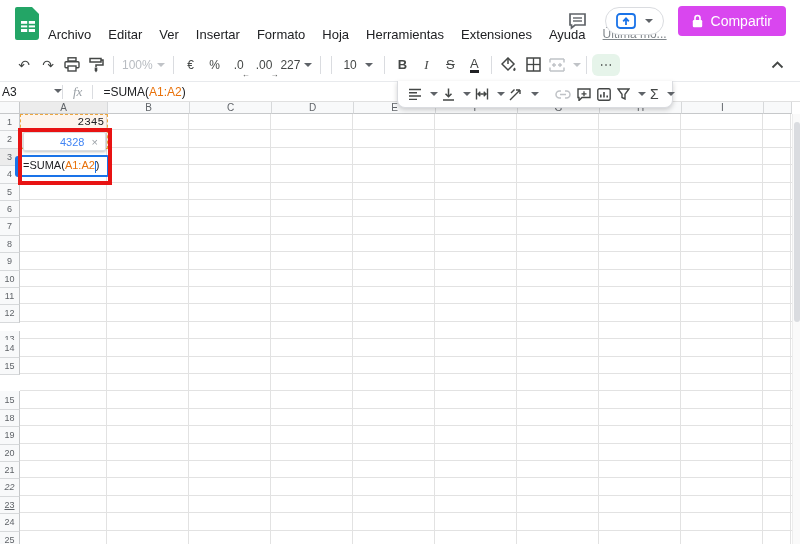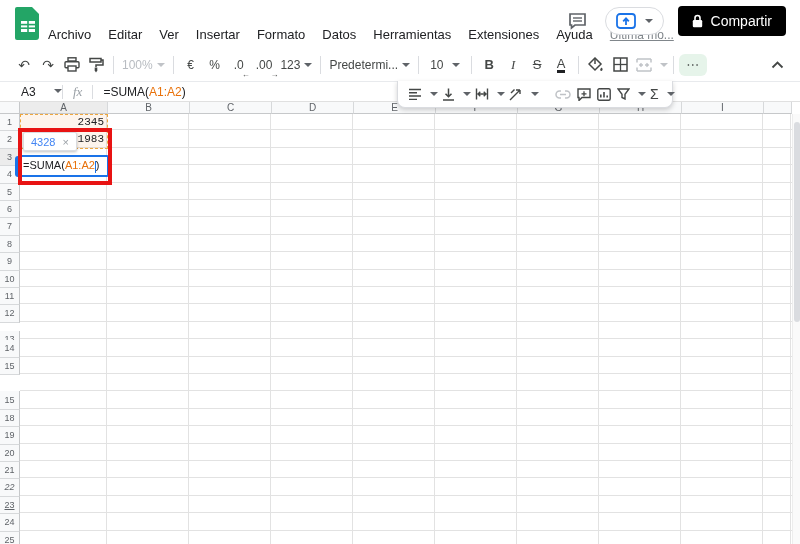--- a/index.html
+++ b/index.html
@@ -6,67 +6,67 @@
   html,body { background:#fff; }
   body { font-family:"Liberation Sans", sans-serif; }
   .screen { position:relative; width:800px; height:544px; background:#fff; overflow:hidden; }
 
   
   .titlebar { position:absolute; left:0; top:0; width:800px; height:48px; background:#fff; }
   .sheets-logo { position:absolute; left:15px; top:7px; width:26px; height:33px; }
   .doc-title-row { position:absolute; left:48px; top:6px; display:flex; align-items:center; gap:10px; }
   .doc-title { font-size:15px; color:#3c4043; white-space:nowrap; }
   .title-icon { color:#5f6368; font-size:15px; line-height:16px; cursor:pointer; }
-  .menubar { position:absolute; left:48px; top:27px; display:flex; align-items:flex-end; gap:17px; }
+  .menubar { position:absolute; left:48px; top:27px; display:flex; align-items:flex-start; gap:17px; }
   .menu-item { font-size:13px; color:#202124; cursor:pointer; white-space:nowrap; }
   .last-modified { font-size:12px; color:#80868b; text-decoration:underline; cursor:pointer; white-space:nowrap; }
   .top-right { position:absolute; right:14px; top:6px; display:flex; align-items:center; gap:14px; }
   .icon-btn { display:flex; align-items:center; justify-content:center; width:26px; height:26px; border-radius:50%; cursor:pointer; }
   .present-pill { display:flex; align-items:center; gap:5px; border:1px solid #dadce0; border-radius:16px; height:28px; padding:0 10px; cursor:pointer; background:#fff; }
-  .share-btn { display:flex; align-items:center; gap:8px; background:#000000; color:#fff; border:none; border-radius:4px; height:30px; padding:0 14px; font-size:14px; font-family:"Liberation Sans",sans-serif; cursor:pointer; }
+  .share-btn { display:flex; align-items:center; gap:8px; background:#d946ef; color:#fff; border:none; border-radius:4px; height:30px; padding:0 14px; font-size:14px; font-family:"Liberation Sans",sans-serif; cursor:pointer; }
 
   
   .toolbar { position:absolute; left:0; top:48px; width:800px; height:34px; background:#fff; display:flex; align-items:center; padding-left:12px; border-bottom:1px solid #e8eaed; }
   .tb-btn { display:flex; align-items:center; justify-content:center; height:24px; min-width:24px; padding:0 3px; border-radius:4px; cursor:pointer; color:#444746; font-size:14px; }
   .tb-sep { width:1px; height:18px; background:#dadce0; margin:0 5px; }
   .caret { width:0; height:0; border:4px solid transparent; border-top-color:#5f6368; margin-left:4px; margin-top:4px; }
   .caret.dim { border-top-color:#c0c3c7; }
   .tb-label { font-size:12px; color:#444746; }
   .tb-label.dim { color:#b8bcc1; }
   .fmt-num { position:relative; font-size:12px; color:#444746; padding:0 2px; }
   .fmt-num .mini-arrow { position:absolute; right:-4px; bottom:-7px; font-size:8px; color:#444746; }
   .bold-b { font-weight:bold; font-size:13px; }
   .italic-i { font-style:italic; font-family:"Liberation Serif",serif; font-size:13px; }
   .strike-s { text-decoration:line-through; font-size:13px; }
   .ul-a { font-size:13px; border-bottom:3px solid #202124; line-height:13px; }
   .more-btn { background:#e6f4ea; color:#444746; border-radius:6px; width:28px; height:22px; display:flex; align-items:center; justify-content:center; font-size:13px; letter-spacing:1px; cursor:pointer; }
   .collapse-btn { margin-left:auto; margin-right:16px; cursor:pointer; display:flex; align-items:center; }
 
   
   .formulabar { position:absolute; left:0; top:82px; width:800px; height:20px; background:#fff; display:flex; align-items:center; border-bottom:1px solid #e0e0e0; }
-  .namebox { display:flex; align-items:flex-start; width:62px; padding-left:21px; cursor:pointer; }
+  .namebox { display:flex; align-items:flex-start; width:62px; padding-left:2px; cursor:pointer; }
   .namebox-text { font-size:12px; color:#202124; flex:1; }
   .fb-sep { width:1px; height:14px; background:#dadce0; }
   .fx { font-style:italic; font-family:"Liberation Serif",serif; color:#9aa0a6; font-size:13px; padding:0 10px; }
   .formula-text { font-size:12px; color:#202124; padding-left:10px; white-space:pre; }
   .range-ref { color:#e8710a; }
 
   
   .grid { position:absolute; left:0; top:102px; width:800px; height:442px; background:#fff; }
   .corner { position:absolute; left:0; top:0; width:20px; height:12px; background:#f8f9fa; border-right:1px solid #c6c8ca; border-bottom:1px solid #c6c8ca; cursor:pointer; }
   .col-header { position:absolute; top:0; height:12px; background:#f8f9fa; border-right:1px solid #d7d9db; border-bottom:1px solid #c6c8ca; font-size:10px; color:#5f6368; text-align:center; line-height:12px; cursor:pointer; }
   .col-header.active, .row-header.active { background:#ececec; }
   .row-header { position:absolute; left:0; width:20px; background:#f8f9fa; border-right:1px solid #c6c8ca; border-bottom:1px solid #d7d9db; font-size:9px; color:#5f6368; text-align:center; cursor:pointer; }
   .col-strip { position:absolute; top:12px; border-right:1px solid #e2e2e2; pointer-events:none; }
   .row-strip { position:absolute; left:20px; border-bottom:1px solid #e2e2e2; pointer-events:none; }
   .cell-value { position:absolute; font-size:11px; color:#202124; text-align:right; pointer-events:none;font-family:Liberation Mono, monospace; }
   .range-highlight { position:absolute; background:rgba(232,113,10,0.08); border:1px dashed #eda73f; pointer-events:none; }
 
   .result-tooltip { position:absolute; background:#fff; border:1px solid #dadce0; border-radius:2px; box-shadow:0 1px 3px rgba(0,0,0,0.25); height:19px; display:flex; align-items:center; gap:7px; padding:0 7px; z-index:6; }
-  .result-tooltip .val { color:#4285f4; font-size:11px; }
+  .result-tooltip .val { color:#4285f4; font-size:11px;margin-left:29px; }
   .result-tooltip .close { color:#9aa0a6; font-size:11px; cursor:pointer; }
   .cell-editor { position:absolute; background:#fff; border:2px solid #1a73e8; border-radius:2px; display:flex; align-items:center; padding-left:2px; z-index:5; }
   .cell-editor .txt { font-size:11px; color:#202124; white-space:pre; }
   .cursor-bar { display:inline-block; width:1px; height:12px; background:#1a73e8; vertical-align:middle; }
   .editor-tab { position:absolute; width:5px; border-radius:3px 0 0 3px; background:#1a73e8; z-index:4; }
   .annotation-box { position:absolute; border:4px solid #e81313; z-index:8; pointer-events:none; }
 
   .vscrollbar { position:absolute; right:0; top:12px; width:8px; height:430px; border-left:1px solid #ededed; background:#fafafa; }
   .vscroll-thumb { position:absolute; left:1px; top:8px; width:6px; height:200px; background:#dadce0; border-radius:3px; cursor:pointer; }
 
@@ -91,21 +91,21 @@
       </g>
     </svg>
 
 
     <div class="menubar">
         <span class="menu-item">Archivo</span>
         <span class="menu-item">Editar</span>
         <span class="menu-item">Ver</span>
         <span class="menu-item">Insertar</span>
         <span class="menu-item">Formato</span>
-        <span class="menu-item">Datos</span>
+        <span class="menu-item">Hoja</span>
         <span class="menu-item">Herramientas</span>
         <span class="menu-item">Extensiones</span>
         <span class="menu-item">Ayuda</span>
         <span class="last-modified">Última mo...</span>
       </div>
 
     <div class="top-right">
       <span class="icon-btn">
         <svg width="19" height="18" viewBox="0 0 19 18">
           <path d="M2 2 h15 v11 h-10 l-3.5 3 v-3 H2 Z" fill="none" stroke="#5f6368" stroke-width="1.7"></path>
@@ -159,28 +159,24 @@
     <span class="tb-btn">
         <span class="fmt-num">%</span>
       </span>
     <span class="tb-btn">
       <span class="fmt-num"><span>.0</span><span class="mini-arrow">←</span></span>
     </span>
     <span class="tb-btn">
       <span class="fmt-num"><span>.00</span><span class="mini-arrow">→</span></span>
     </span>
     <span class="tb-btn">
-      <span class="tb-label">123</span>
-      <span class="caret"></span>
-    </span>
-    <span class="tb-sep"></span>
-    <span class="tb-btn" style="min-width:86px; justify-content:space-between;">
-      <span class="tb-label">Predetermi...</span>
-      <span class="caret"></span>
-    </span>
+      <span class="tb-label">227</span>
+      <span class="caret"></span>
+    </span>
+    <span class="tb-sep"></span>
     <span class="tb-sep"></span>
     <span class="tb-btn" style="min-width:42px; justify-content:space-between; padding:0 6px;">
       <span class="tb-label">10</span>
       <span class="caret"></span>
     </span>
     <span class="tb-sep"></span>
     <span class="tb-btn bold-b">B</span>
     <span class="tb-btn italic-i">I</span>
     <span class="tb-btn strike-s">S</span>
     <span class="tb-btn">

